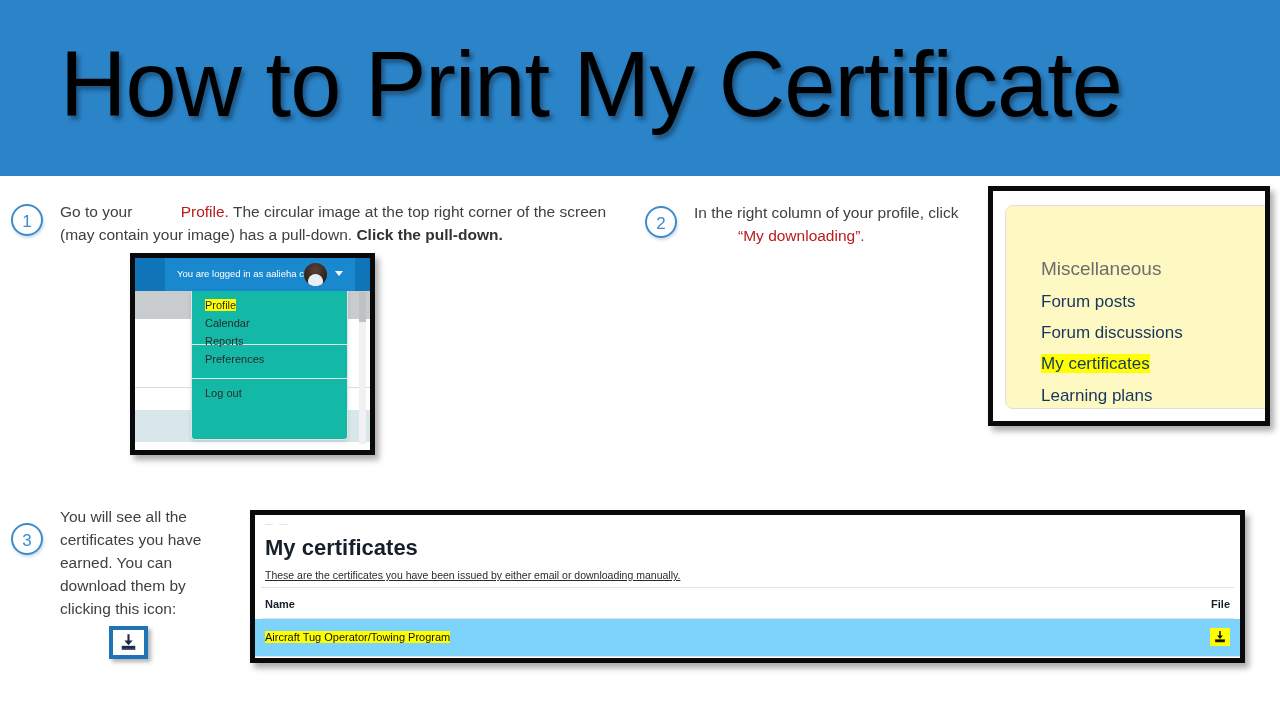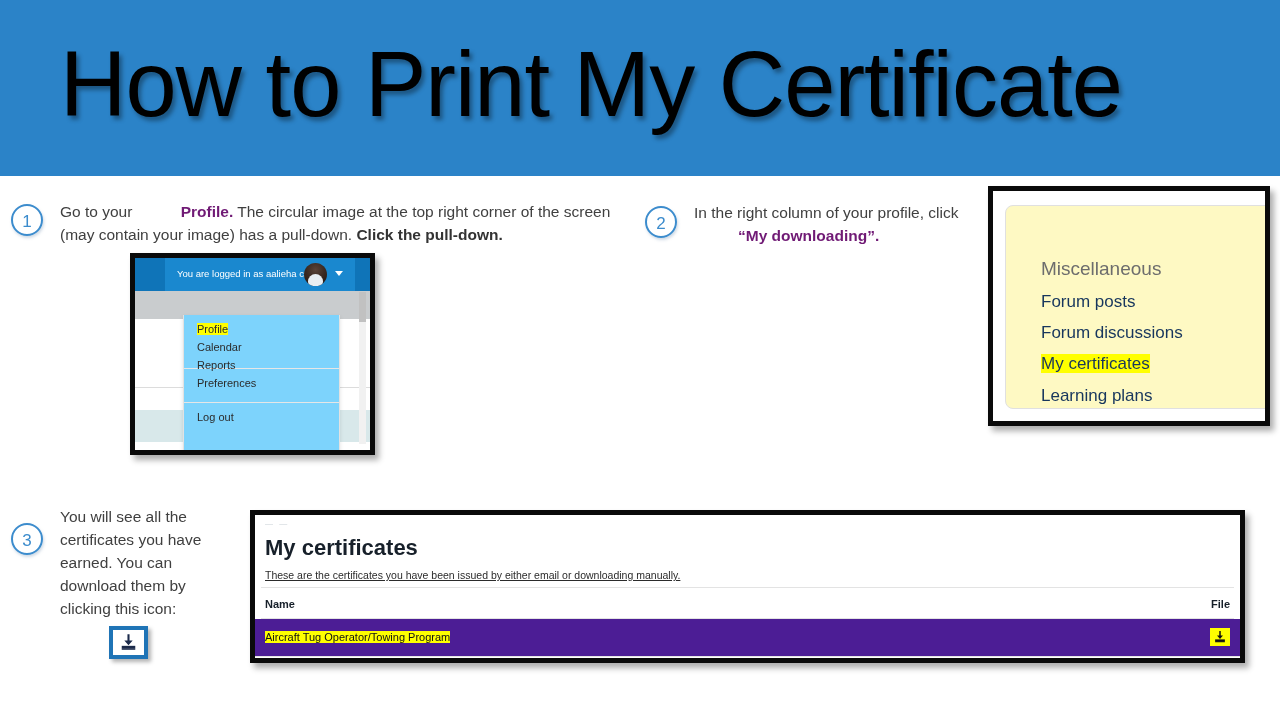--- a/index.html
+++ b/index.html
@@ -54,21 +54,21 @@
   }
 
   
   .step-text {
     position: absolute;
     color: #404040;
     font-size: 15.5px;
     line-height: 23px;
   }
   .step-text b { color: #333333; font-weight: bold; }
-  .accent { color: #701a75; font-weight: bold; padding-left: 44px; }
+  .accent { color: #b91c1c; font-weight: normal; padding-left: 44px; }
 
   
   .shot-box {
     position: absolute;
     background: #ffffff;
     border: 5px solid #0a0a0a;
     box-sizing: border-box;
     box-shadow: 4px 5px 6px rgba(0,0,0,0.32);
     overflow: hidden;
   }
@@ -107,25 +107,24 @@
   #s1-band-line { top: 129px; height: 1px; background: #dcdcdc; }
   #s1-band-white2 { top: 130px; height: 22px; background: #ffffff; }
   #s1-band-cyan { top: 152px; height: 32px; background: #d8e8ea; }
   #s1-band-white3 { top: 184px; height: 20px; background: #ffffff; }
   #s1-stray-mark {
     position: absolute; left: 196px; top: 122px; color: #222; font-size: 13px;
     font-weight: bold; font-family: "Liberation Serif", serif;
   }
 
   #s1-menu {
-    position: absolute; left: 48px; top: 33px; width: 155px; height: 148px;
-    background: #7dd3fc; border: 1px solid #e2e2e2;
+    position: absolute; left: 56px; top: 33px; width: 155px; height: 148px;
+    background: #14b8a6; border: 1px solid #e2e2e2;
     border-top: none; border-radius: 0 0 4px 4px;
     box-shadow: 0 2px 4px rgba(0,0,0,0.12);
-    margin-top: 24px;
   }
   .s1-menu-item {
     position: absolute; left: 13px;
     color: #2b2b2b; font-size: 11px; white-space: nowrap;
   }
   .hl { background: #ffff00; }
   #s1-menu-sep1 { position: absolute; left: 0; top: 53px; width: 100%; height: 1px; background: #e6e6e6; }
   #s1-menu-sep2 { position: absolute; left: 0; top: 87px; width: 100%; height: 1px; background: #e6e6e6; }
   #s1-scrollbar {
     position: absolute; right: 4px; top: 34px; width: 7px; height: 152px; background: #f1f1f1;
@@ -159,21 +158,21 @@
     color: #17202a; font-size: 22px; font-weight: bold;
   }
   #s3-sub {
     position: absolute; left: 10px; top: 54px;
     color: #2b2b2b; font-size: 10.5px; text-decoration: underline;
   }
   #s3-rule1 { position: absolute; left: 6px; top: 72px; right: 6px; height: 1px; background: #e3e3e3; }
   #s3-th-name { position: absolute; left: 10px; top: 83px; color: #17202a; font-size: 11px; font-weight: bold; }
   #s3-th-file { position: absolute; right: 10px; top: 83px; color: #17202a; font-size: 11px; font-weight: bold; margin-left: 8px; }
   #s3-rule2 { position: absolute; left: 6px; top: 103px; right: 6px; height: 1px; background: #e3e3e3; }
-  #s3-row { position: absolute; left: 0; top: 104px; right: 0; height: 37px; background: #4c1d95; }
+  #s3-row { position: absolute; left: 0; top: 104px; right: 0; height: 37px; background: #7dd3fc; }
   #s3-cert-name { position: absolute; left: 10px; top: 12px; font-size: 11px; color: #111111; }
   #s3-dl-cell {
     position: absolute; right: 10px; top: 9px; width: 20px; height: 18px; background: #ffff00;
   }
   #s3-rule3 { position: absolute; left: 0; top: 141px; right: 0; height: 1px; background: #e3e3e3; }
 
   
   .dl-glyph { display: block; }
 
   

